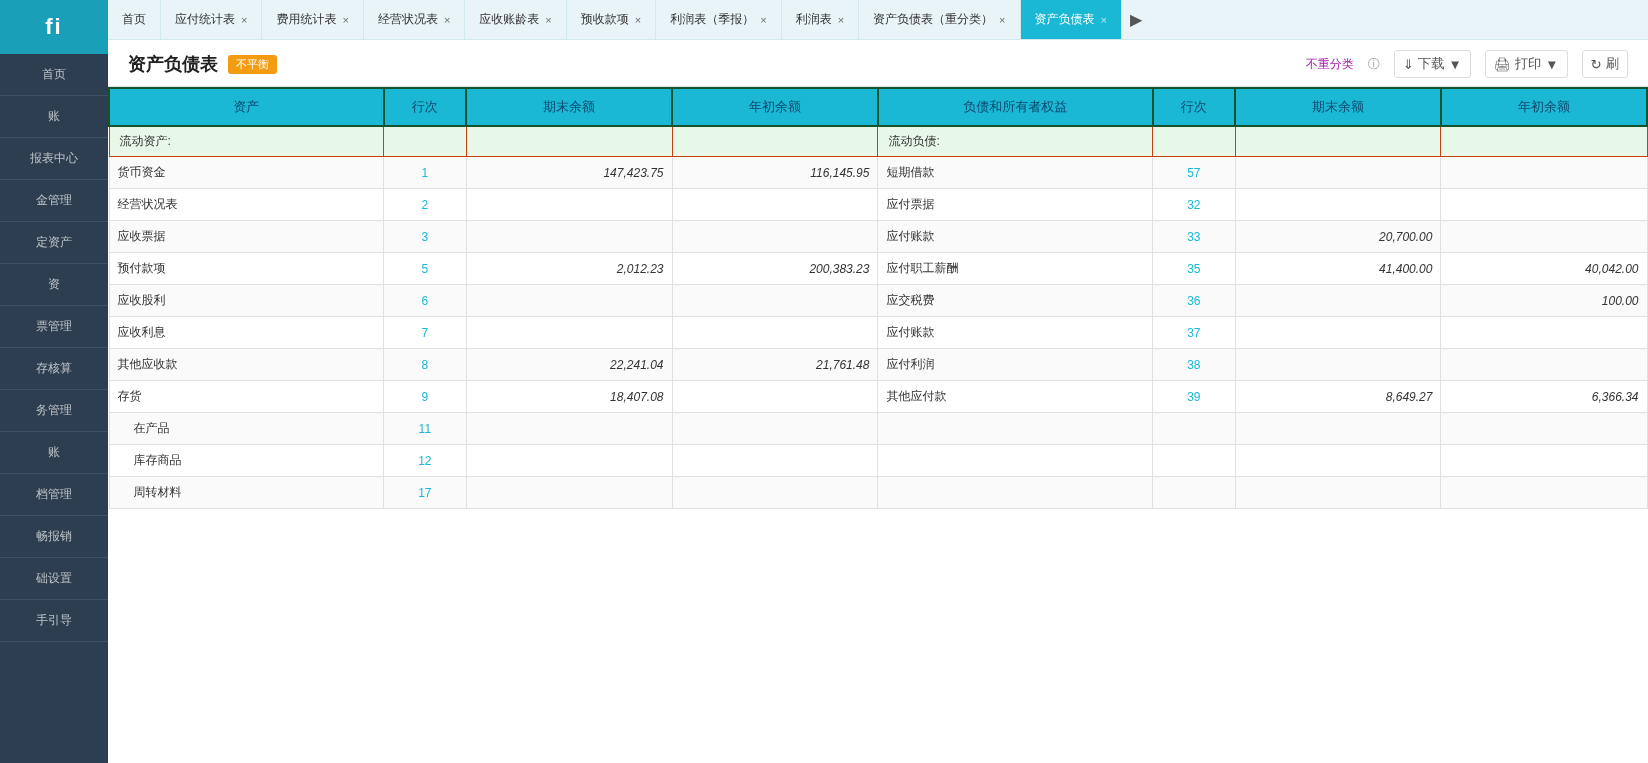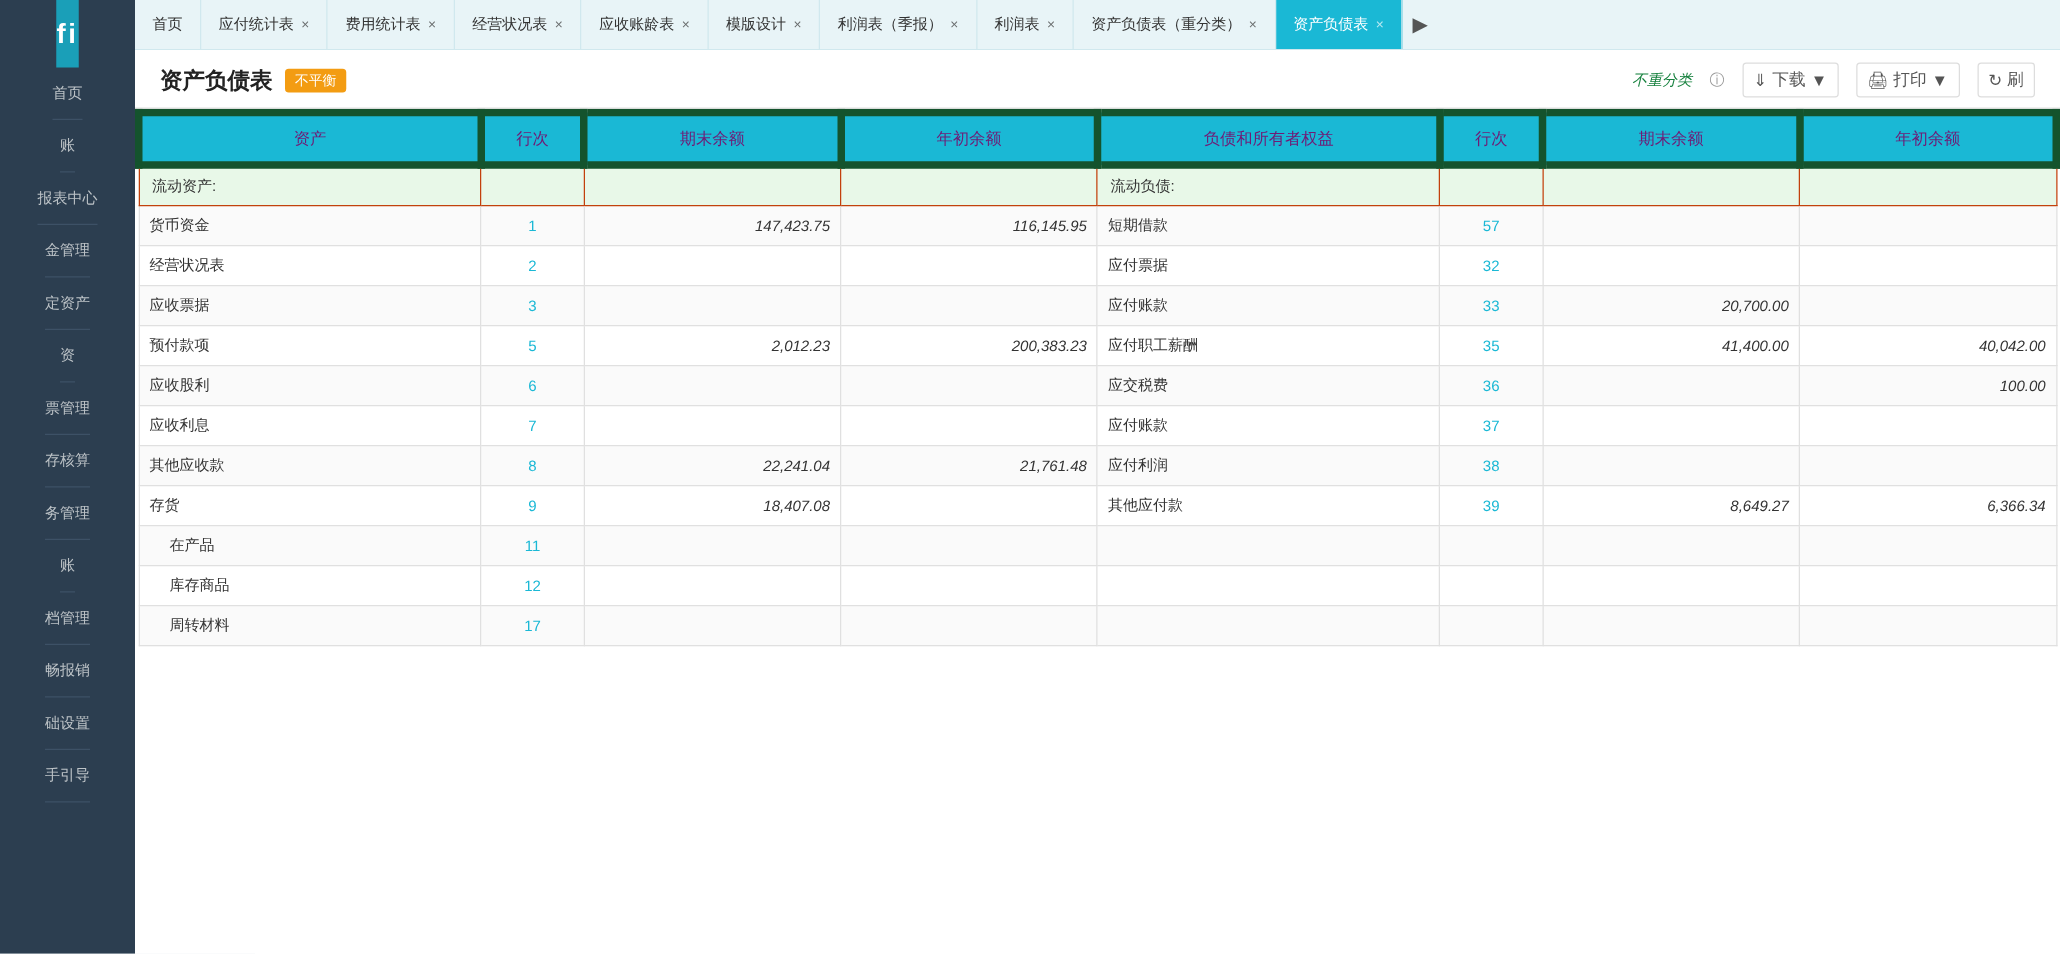--- a/index.html
+++ b/index.html
@@ -7,21 +7,20 @@
 
     
     .sidebar {
       width: 108px;
       background: #2c3e50;
       display: flex;
       flex-direction: column;
       flex-shrink: 0;
       height: 100%;
       overflow: hidden;
-      align-items: center;
     }
     .sidebar-logo {
       background: #1a9fb8;
       color: white;
       font-size: 22px;
       font-weight: bold;
       text-align: center;
       padding: 14px 0;
       letter-spacing: 2px;
     }
@@ -123,46 +122,45 @@
       gap: 4px;
       cursor: pointer;
       color: #555;
       padding: 4px 8px;
       border: 1px solid #ddd;
       border-radius: 3px;
       background: #fff;
     }
     .header-text-btn {
       cursor: pointer;
-      color: #15803d;
-      font-style: italic;
+      color: #a21caf;
     }
 
     
     .table-container {
       flex: 1;
       overflow: auto;
       padding: 0;
     }
 
     table {
       width: 100%;
       border-collapse: collapse;
       min-width: 1400px;
     }
 
     
     thead th {
       background: #1ab8d5;
-      color: #701a75;
+      color: #0c4a6e;
       text-align: center;
       padding: 9px 6px;
       font-size: 13px;
       font-weight: normal;
-      border: 6px solid #14532d;
+      border: 2px solid #14532d;
       margin-left: 28px;
     }
 
     
     .group-row td {
       background: #e8f8e8;
       padding: 6px 10px;
       font-size: 12px;
       color: #333;
       border: 1px solid #c2410c;
@@ -218,21 +216,21 @@
     </div>
     <div class="tab">
       <span>经营状况表</span>
       <span class="close-btn">×</span>
     </div>
     <div class="tab">
       <span>应收账龄表</span>
       <span class="close-btn">×</span>
     </div>
     <div class="tab">
-      <span>模版设计</span>
+      <span>预收款项</span>
       <span class="close-btn">×</span>
     </div>
     <div class="tab">
       <span>利润表（季报）</span>
       <span class="close-btn">×</span>
     </div>
     <div class="tab">
       <span>利润表</span>
       <span class="close-btn">×</span>
     </div>

